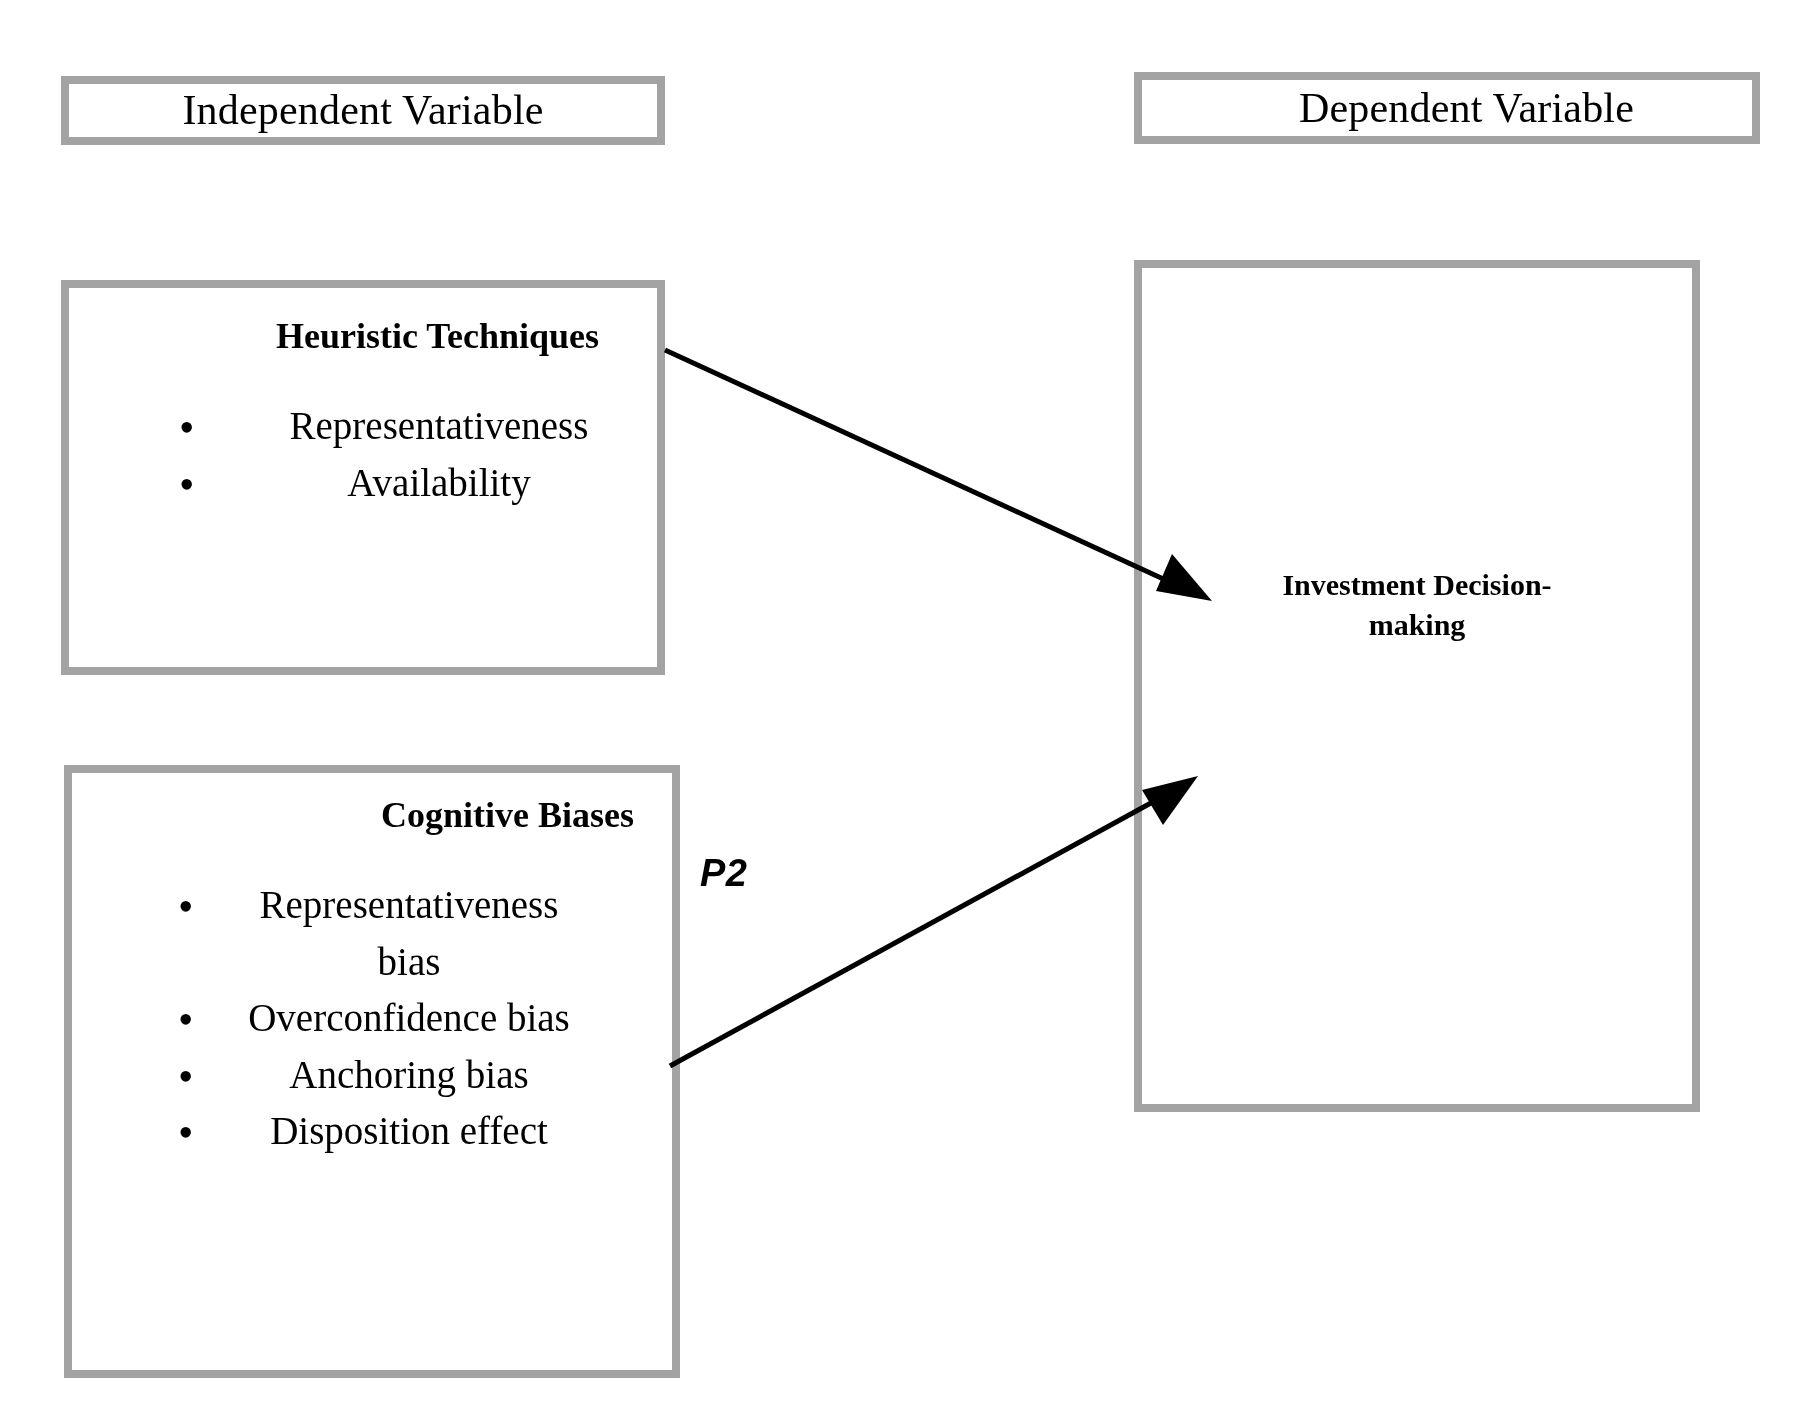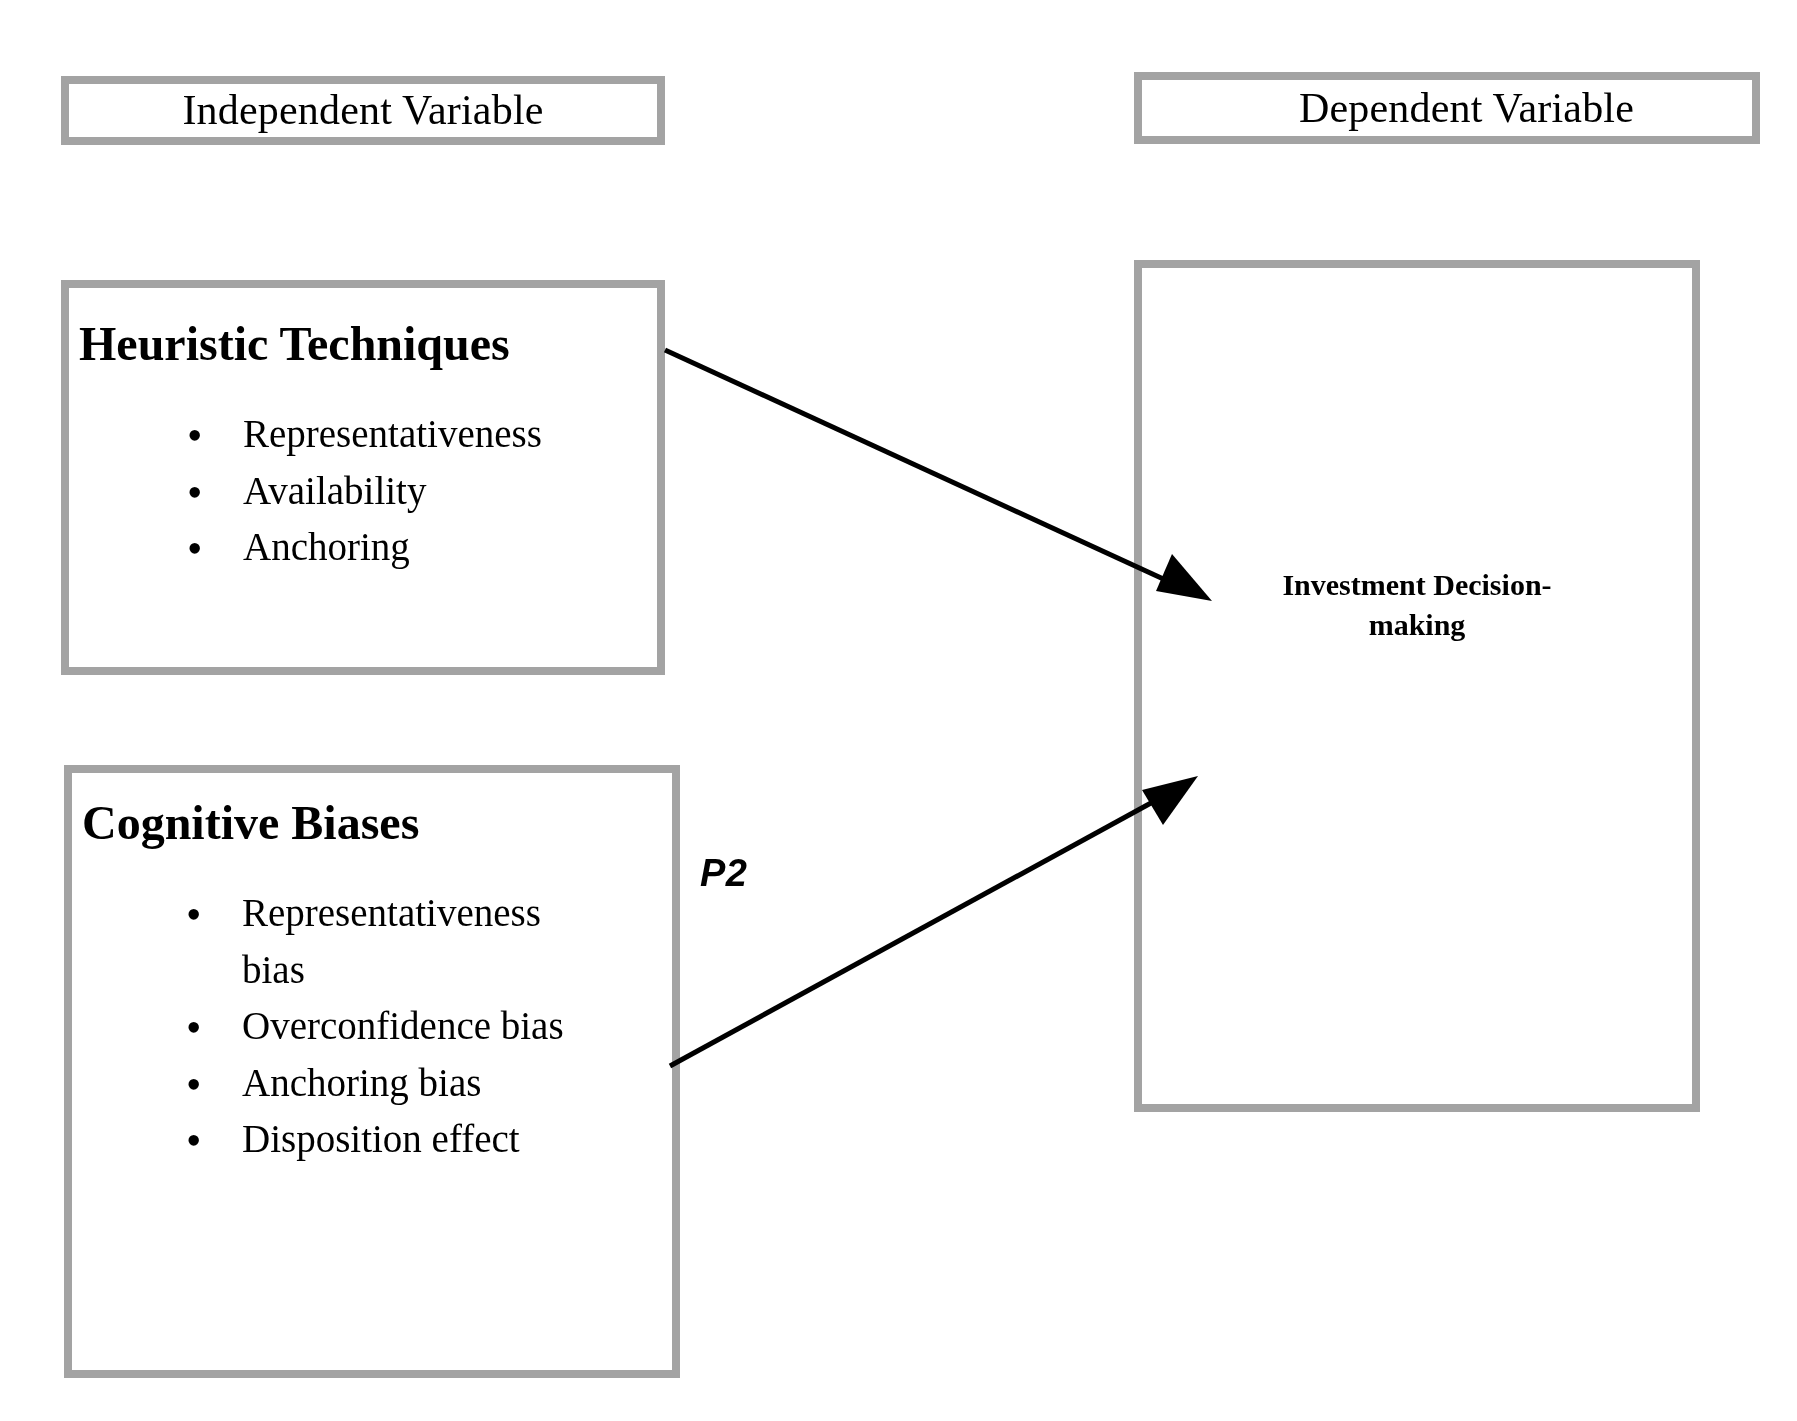--- a/index.html
+++ b/index.html
@@ -33,32 +33,33 @@
     font-size: 42px;
     font-weight: normal;
     line-height: 1.1;
     letter-spacing: 0.2px;
     white-space: nowrap;
   }
   .box-title {
     position: absolute;
     left: 10px;
     right: 0;
-    text-align: left;
-    font-size: 48px;
+    text-align: right;
+    font-size: 36px;
     font-weight: bold;
     line-height: 1.15;
   }
   .heuristic-title { top: 28px; padding-right: 58px; }
   .cognitive-title { top: 22px; padding-right: 38px; }
   .bullet-list {
     position: absolute;
-    margin: 16px;
+    margin: 8px;
     padding: 0;
     list-style: none;
+    text-align: center;
   }
   .bullet-list li {
     position: relative;
     padding-left: 62px;
     font-size: 39px;
     line-height: 1.45;
     font-weight: normal;
   }
   .bullet-list li::before {
     content: "\2022";
@@ -106,21 +107,20 @@
 
   <div class="box header-box" style="left:1134px; top:72px; width:626px; height:72px;padding-left:39px;">
     <span class="header-label">Dependent Variable</span>
   </div>
 
   <div class="box" style="left:61px; top:280px; width:604px; height:395px;">
     <div class="box-title heuristic-title">Heuristic Techniques</div>
     <ul class="bullet-list" style="left:96px; top:102px; width:470px;">
       <li>Representativeness</li>
       <li>Availability</li>
-      <li>Anchoring</li>
     </ul>
   </div>
 
   <div class="box" style="left:64px; top:765px; width:616px; height:613px;">
     <div class="box-title cognitive-title">Cognitive Biases</div>
     <ul class="bullet-list" style="left:92px; top:96px; width:412px;">
       <li>Representativeness bias</li>
       <li>Overconfidence bias</li>
       <li>Anchoring bias</li>
       <li>Disposition effect</li>

